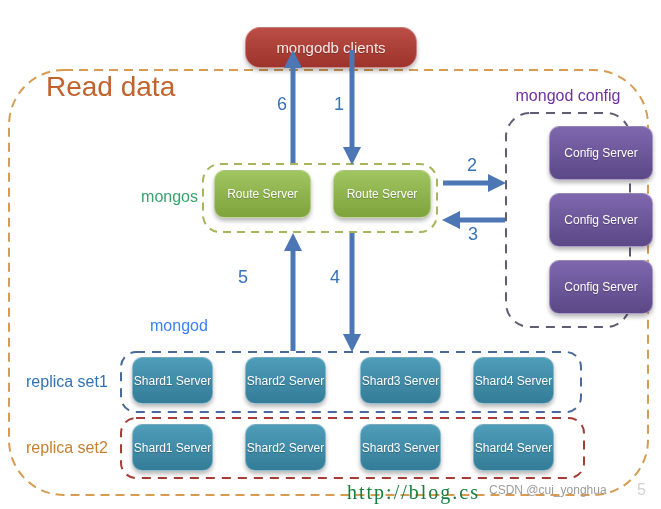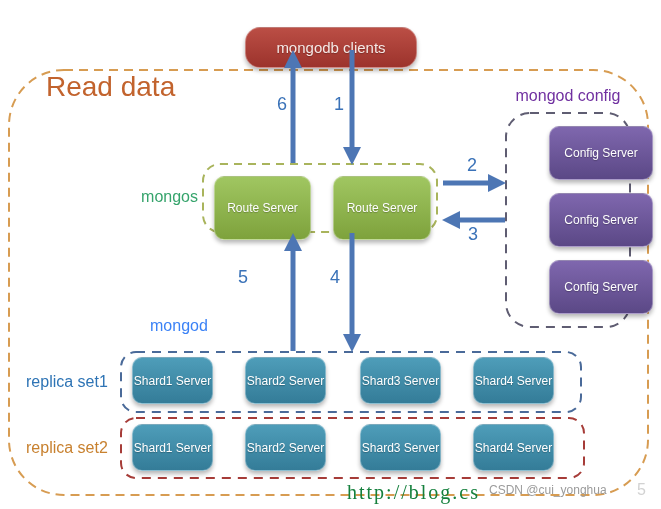--- a/index.html
+++ b/index.html
@@ -14,21 +14,21 @@
     font-size:12px;text-shadow:0 1px 1px rgba(0,0,0,.25);
     box-shadow:0 3px 4px rgba(0,0,0,.28);
     border:1px solid rgba(255,255,255,.35);
     box-sizing:border-box;white-space:nowrap;
   }
   .clients{
     left:245px;top:27px;width:172px;height:41px;
     background:linear-gradient(#bb4e45,#9c332c);
     font-size:15px;color:#f6e9e6;border-radius:15px;
   }
-  .route{background:linear-gradient(#a0c661,#7ea23c);width:97px;height:64px;top:170px;margin-top:6px;}
+  .route{background:linear-gradient(#a0c661,#7ea23c);width:97px;height:48px;top:170px;}
   .route.r1{left:214px;}
   .route.r2{left:333px;width:98px;}
   .cfg{background:linear-gradient(#7f67ae,#5b4886);left:517px;width:104px;height:54px;margin-left:32px;}
   .cfg.c1{top:126px;}
   .cfg.c2{top:193px;}
   .cfg.c3{top:260px;}
   .shard{background:linear-gradient(#4e9db9,#347c98);width:81px;height:47px;}
   .row1{top:357px;}
   .row2{top:424px;}
   .sh1{left:132px;} .sh2{left:245px;} .sh3{left:360px;} .sh4{left:473px;}

